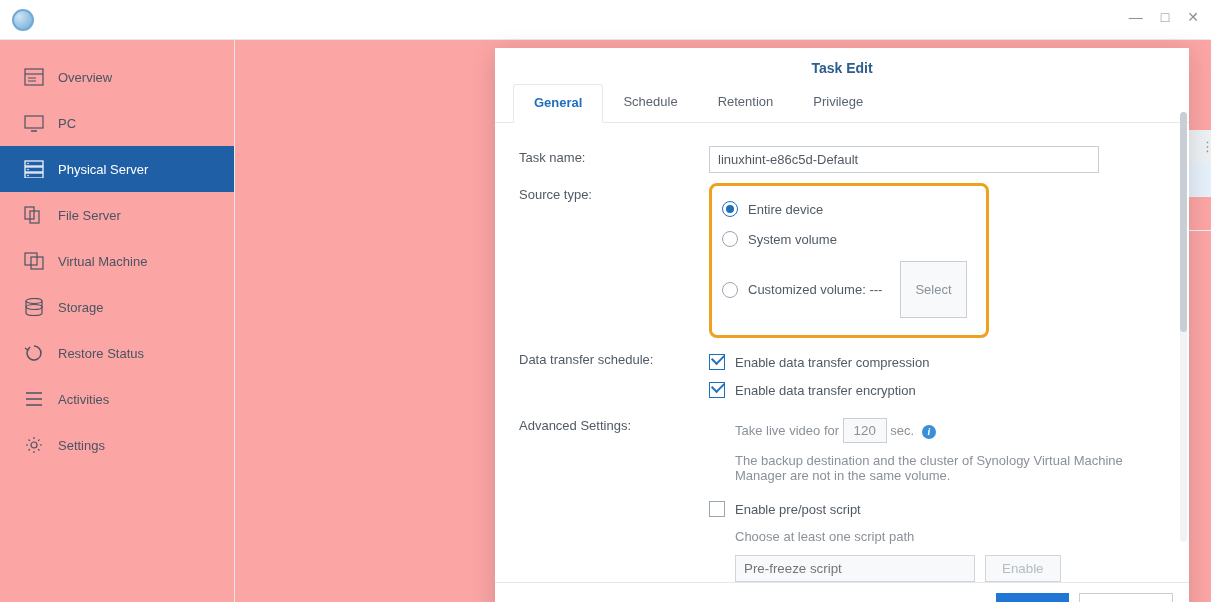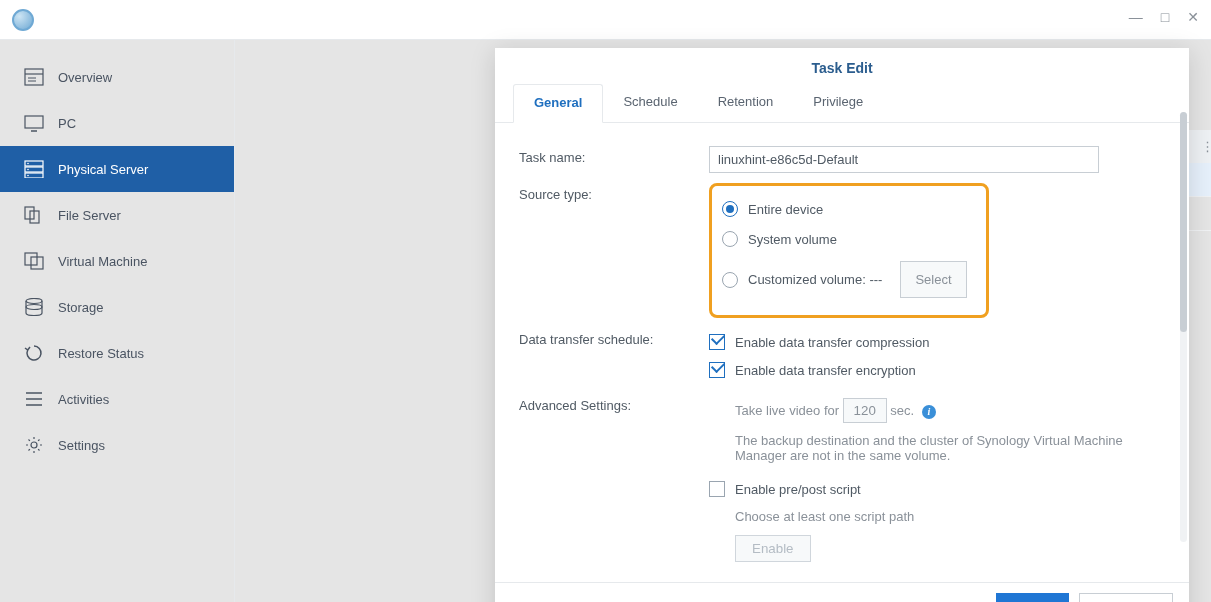--- a/index.html
+++ b/index.html
@@ -27,21 +27,21 @@
     border: 2px solid #6fa9d4;
     border-radius: 50%;
     position: relative;
     background: radial-gradient(circle at 30% 30%, #cde5f4, #6fa9d4);
   }
   .win-controls { position: absolute; right: 12px; top: 10px; display: flex; gap: 18px; color: #8a9199; }
   .win-controls span { font-size: 14px; line-height: 1; cursor: default; }
   .main {
     display: flex;
     height: calc(100% - 40px);
-    background: #e5e5e5;
+    background: #fca5a5;
   }
   .sidebar {
     width: 235px;
     border-right: 1px solid #e6e9ec;
     padding-top: 14px;
   }
   .sb-item {
     display: flex;
     align-items: center;
     gap: 14px;
@@ -189,21 +189,21 @@
   .radio-outer.selected { border-color: #1f6fbf; }
   .radio-outer.selected::after {
     content: "";
     position: absolute;
     left: 3px; top: 3px;
     width: 8px; height: 8px;
     background: #1f6fbf;
     border-radius: 50%;
   }
   .btn-small {
-    padding: 10px 14px;
+    padding: 20px 14px;
     border: 1px solid #c8ced4;
     background: #f7f9fa;
     color: #8a9199;
     font-size: 13px;
     margin-left: 8px;
     cursor: pointer;
   }
   .chk-row {
     display: flex;
     align-items: center;
@@ -459,20 +459,21 @@
               <span class="info-icon">i</span>
             </div>
             <div class="sub-block helper" style="padding:6px 0 12px; max-width:420px;">The backup destination and the cluster of Synology Virtual Machine Manager are not in the same volume.</div>
 
             <div class="chk-row">
               <div class="chk"></div>
               <span>Enable pre/post script</span>
             </div>
             <div class="sub-block helper" style="padding:6px 0;">Choose at least one script path</div>
             <div class="sub-block script-row">
+              <input class="script-input" disabled="" placeholder="Pre-freeze script" style="">
               <button class="browse-btn">Enable</button>
             </div>
 
           </div>
         </div>
 
       </div>
 
       <div class="scrollbar-fake">
         <div class="scrollbar-thumb"></div>

